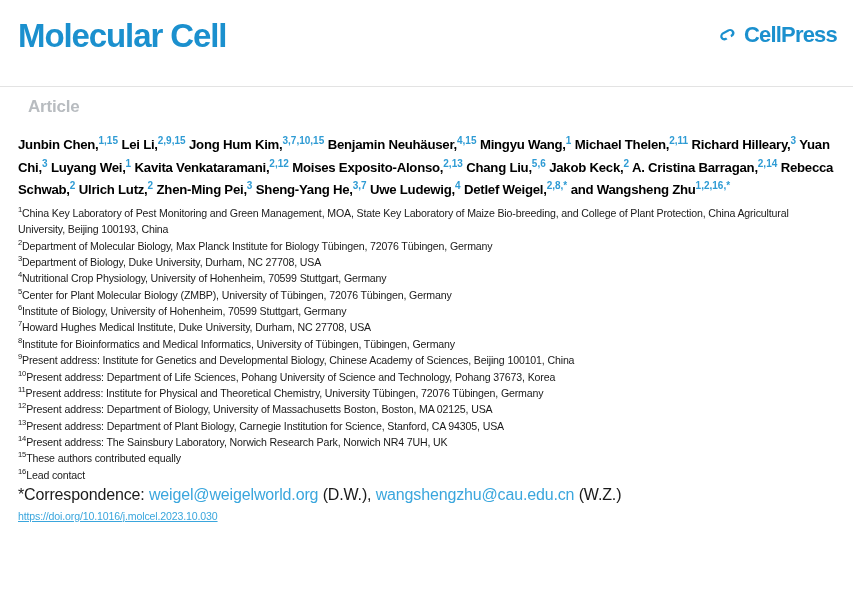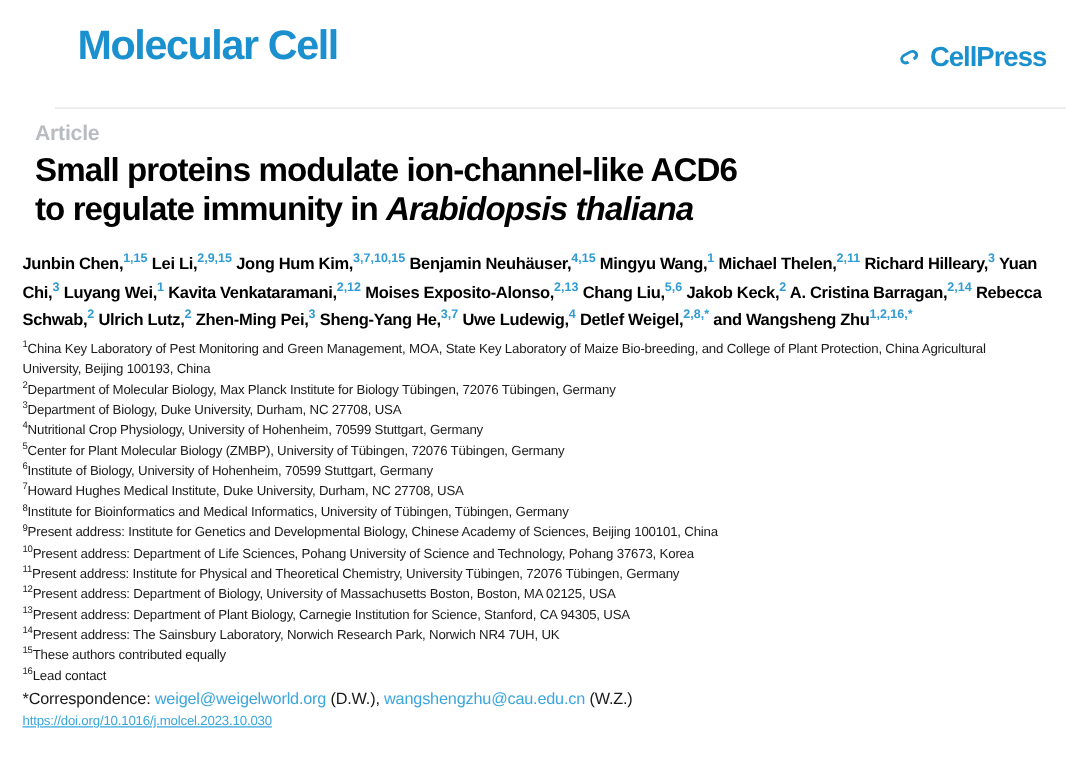--- a/index.html
+++ b/index.html
@@ -15,37 +15,36 @@
     overflow: hidden;
     position: relative;
   }
 
   
   .masthead {
     position: relative;
     height: 88px;
     padding: 0 18px;
     box-sizing: border-box;
-    margin-left: 44px;
   }
   .journal-logo {
     position: absolute;
     left: 18px;
     top: 19px;
     font-family: "Liberation Sans", sans-serif;
     font-weight: bold;
     font-size: 33px;
     letter-spacing: -1.1px;
     color: #1b90ce;
     line-height: 1;
   }
   .publisher-logo {
     position: absolute;
     right: 16px;
-    top: 35px;
+    top: 24px;
     display: flex;
     align-items: center;
     gap: 5px;
   }
   .publisher-mark {
     width: 21px;
     height: 21px;
     display: block;
   }
   .publisher-name {
@@ -122,21 +121,21 @@
   }
   .affiliations sup {
     font-size: 7.6px;
     vertical-align: super;
     line-height: 0;
   }
 
   
   .correspondence {
     padding: 0 18px;
-    font-size: 13px;
+    font-size: 16px;
     line-height: 1.545;
     letter-spacing: -0.15px;
     color: #1a1a1a;
   }
   .link {
     color: #3aa6dd;
     text-decoration: none;
   }
   .doi {
     padding: 0 18px;
@@ -159,24 +158,20 @@
       <path d="M13.6 17.5l-1.7-2.25 6.1-3.4 1.3 2.4z" fill="#1b90ce" opacity="0"></path>
     </svg>
     <div class="publisher-name">CellPress</div>
   </div>
 
   <div class="masthead-rule"></div>
 </div>
 
 <div class="article-head">
   <div class="article-kicker">Article</div>
-  <h1 class="article-title">
-    <span>Small proteins modulate ion-channel-like ACD6</span><br>
-    <span>to regulate immunity in </span><em>Arabidopsis thaliana</em>
-  </h1>
 </div>
 
 <div class="authors" id="author-list"><span><span>Junbin Chen,</span><sup>1,15</sup></span> <span><span>Lei Li,</span><sup>2,9,15</sup></span> <span><span>Jong Hum Kim,</span><sup>3,7,10,15</sup></span> <span><span>Benjamin Neuhäuser,</span><sup>4,15</sup></span> <span><span>Mingyu Wang,</span><sup>1</sup></span> <span><span>Michael Thelen,</span><sup>2,11</sup></span> <span><span>Richard Hilleary,</span><sup>3</sup></span> <span><span>Yuan Chi,</span><sup>3</sup></span> <span><span>Luyang Wei,</span><sup>1</sup></span> <span><span>Kavita Venkataramani,</span><sup>2,12</sup></span> <span><span>Moises Exposito-Alonso,</span><sup>2,13</sup></span> <span><span>Chang Liu,</span><sup>5,6</sup></span> <span><span>Jakob Keck,</span><sup>2</sup></span> <span><span>A. Cristina Barragan,</span><sup>2,14</sup></span> <span><span>Rebecca Schwab,</span><sup>2</sup></span> <span><span>Ulrich Lutz,</span><sup>2</sup></span> <span><span>Zhen-Ming Pei,</span><sup>3</sup></span> <span><span>Sheng-Yang He,</span><sup>3,7</sup></span> <span><span>Uwe Ludewig,</span><sup>4</sup></span> <span><span>Detlef Weigel,</span><sup>2,8,*</sup></span> <span><span>and Wangsheng Zhu</span><sup>1,2,16,*</sup></span></div>
 
 <div class="affiliations" id="affiliation-list">
     <p class="aff"><sup>1</sup><span>China Key Laboratory of Pest Monitoring and Green Management, MOA, State Key Laboratory of Maize Bio-breeding, and College of Plant Protection, China Agricultural University, Beijing 100193, China</span></p>
     <p class="aff"><sup>2</sup><span>Department of Molecular Biology, Max Planck Institute for Biology Tübingen, 72076 Tübingen, Germany</span></p>
     <p class="aff"><sup>3</sup><span>Department of Biology, Duke University, Durham, NC 27708, USA</span></p>
     <p class="aff"><sup>4</sup><span>Nutritional Crop Physiology, University of Hohenheim, 70599 Stuttgart, Germany</span></p>
     <p class="aff"><sup>5</sup><span>Center for Plant Molecular Biology (ZMBP), University of Tübingen, 72076 Tübingen, Germany</span></p>

